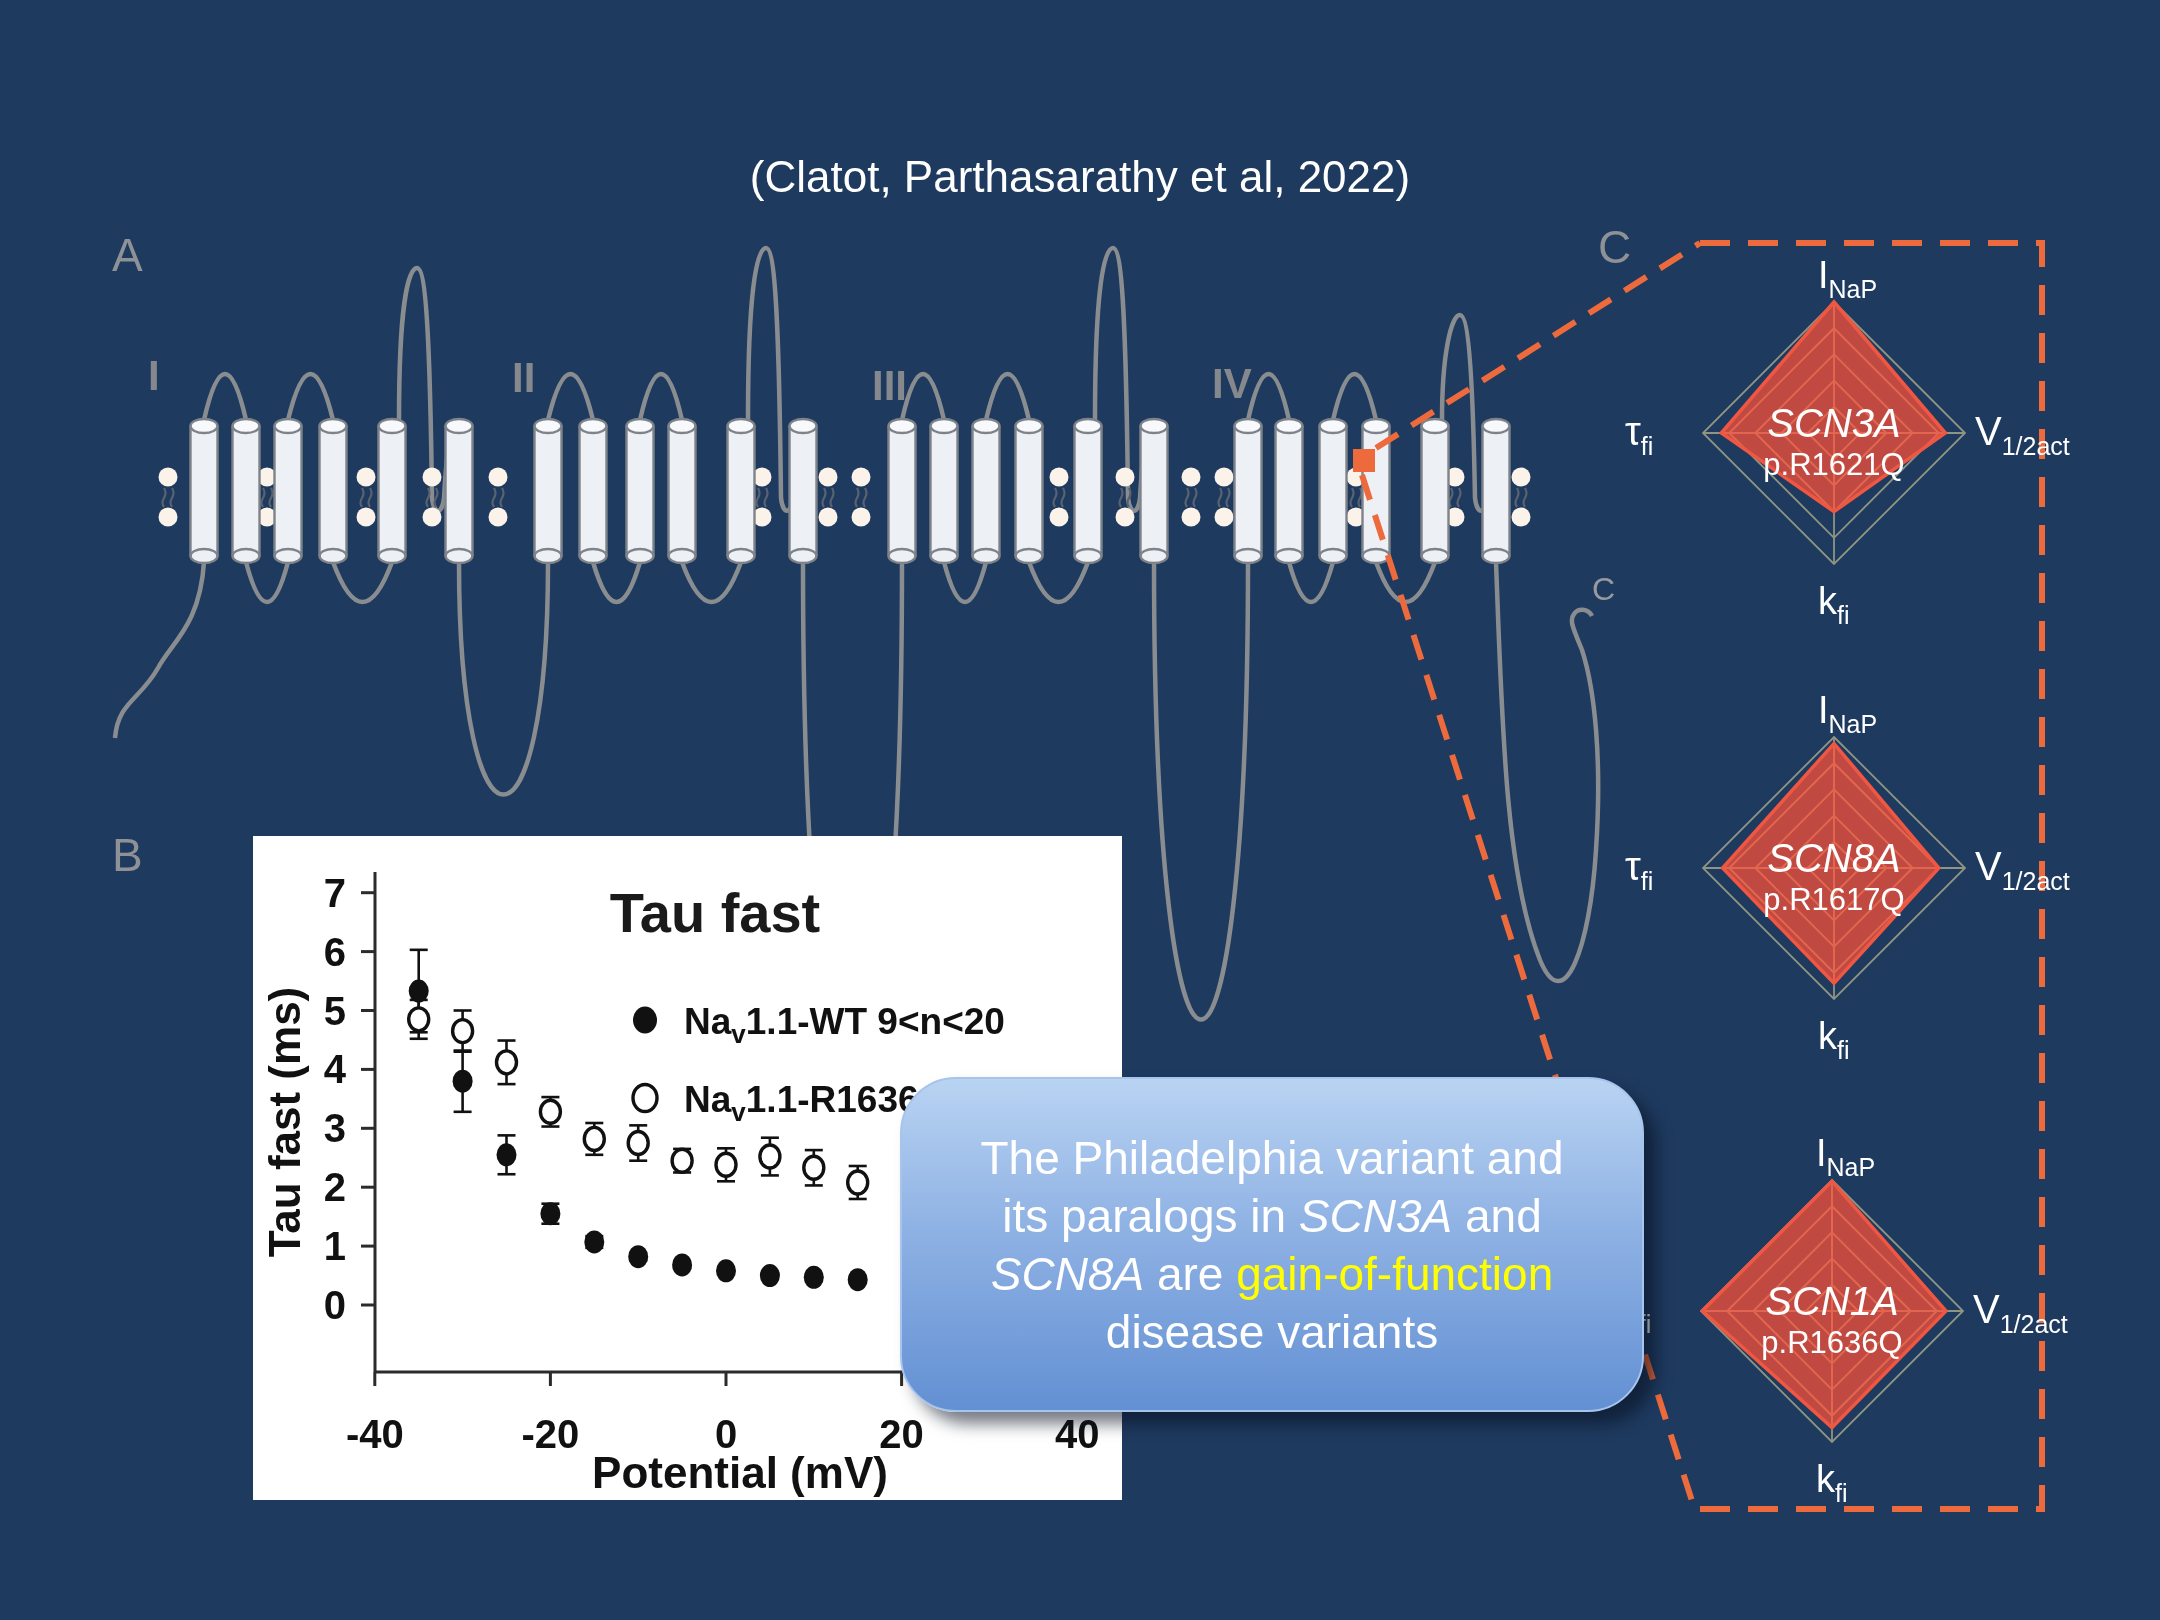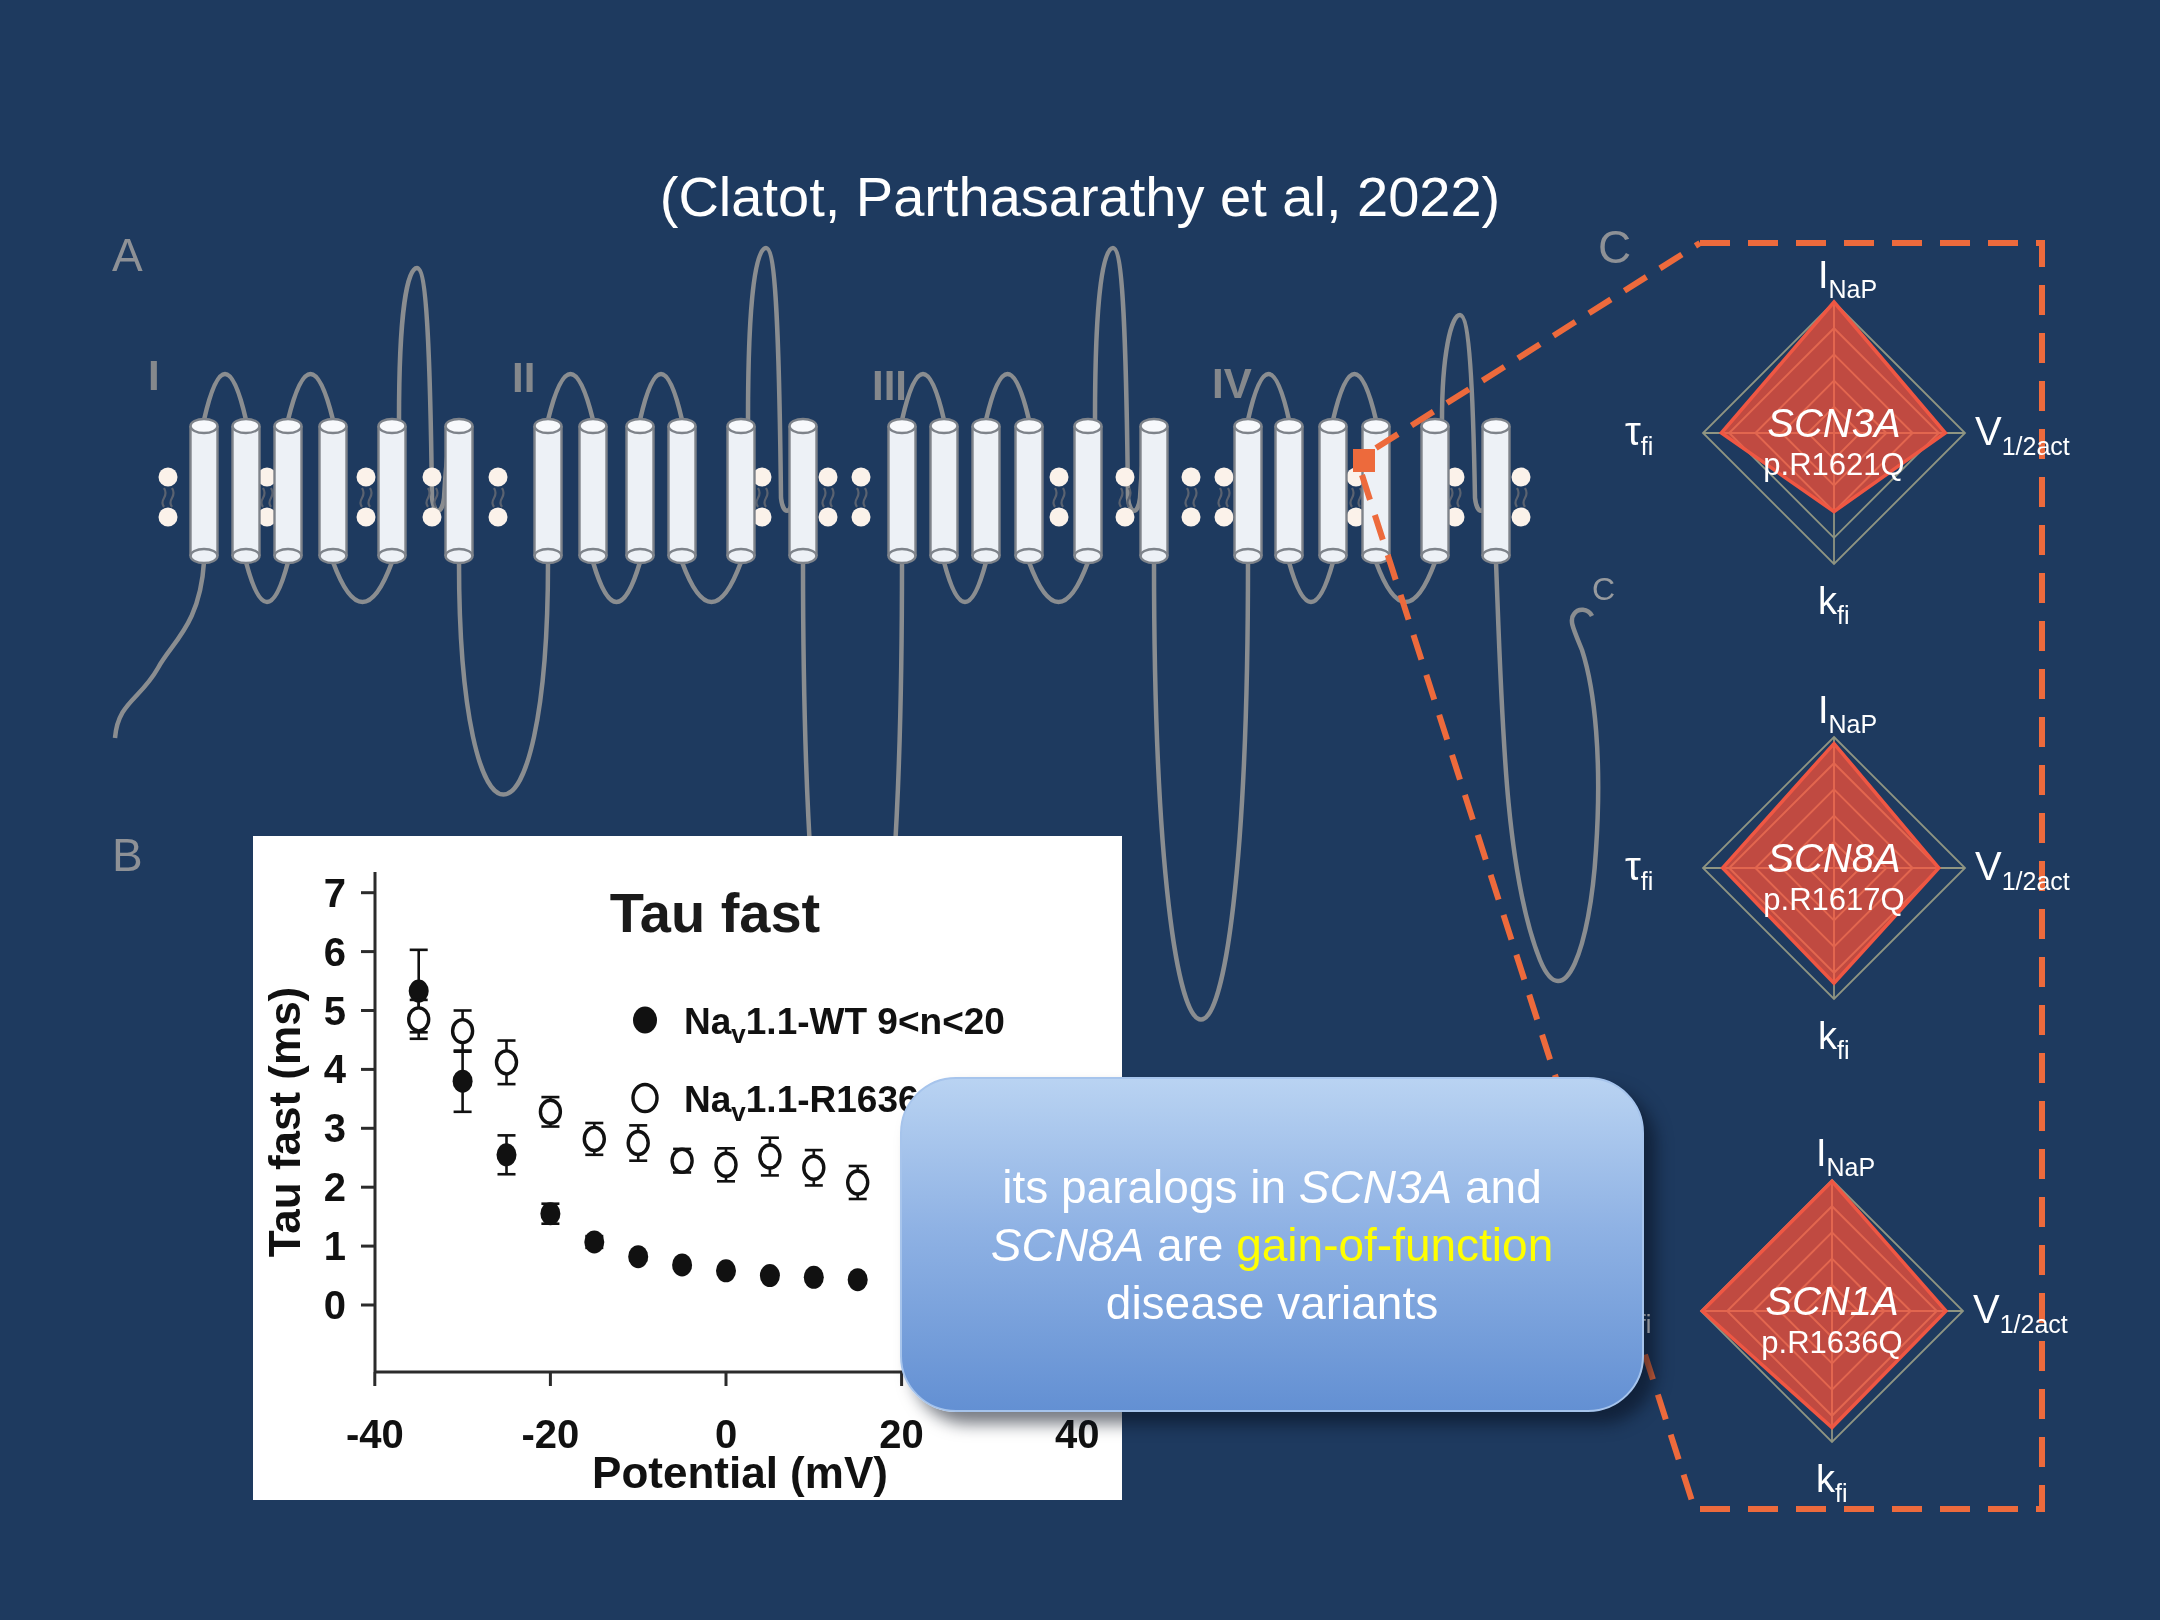--- a/index.html
+++ b/index.html
@@ -7,22 +7,22 @@
     position:relative; width:2160px; height:1620px; overflow:hidden;
     background:#1e3a5f;
     font-family:"Liberation Sans", sans-serif;
   }
   .title{
     position:absolute; top:52px; left:0; width:100%;
     text-align:center; color:#ffffff; font-size:82px; line-height:1.05;
     letter-spacing:0px; white-space:nowrap;
   }
   .subtitle{
-    position:absolute; top:164px; left:0; width:100%;
-    text-align:center; color:#ffffff; font-size:56px;
+    position:absolute; top:152px; left:0; width:100%;
+    text-align:center; color:#ffffff; font-size:44px;
   }
   .seg-italic{font-style:italic;}
   .panel-label{
     position:absolute; color:#8e9196; font-size:46px; line-height:1;
   }
   #panel-a-label{left:112px; top:232px;}
   #panel-b-label{left:112px; top:832px;}
   #panel-c-label{left:1598px; top:224px;}
   #diagram-svg{position:absolute; left:0; top:0;}
   .chart-panel{
@@ -540,18 +540,19 @@
           </g>
           <g>
             <ellipse cx="645" cy="1098" rx="12" ry="13.5" fill="#fff" stroke="#111" stroke-width="3.4"></ellipse>
             <text x="684" y="1112" fill="#111" font-size="37" font-weight="bold"><tspan>Na</tspan><tspan dy="9" font-size="26">v</tspan><tspan dy="-9">1.1-R1636Q 11&lt;n&lt;25</tspan></text>
           </g>
         </g>
       </svg>
   </div>
 
   <div class="callout" id="callout">
+      <div><span>The Philadelphia variant and</span></div>
       <div><span>its paralogs in </span><span class="seg-italic">SCN3A</span><span> and</span></div>
       <div><span class="seg-italic">SCN8A</span><span> are </span><span class="seg-highlight">gain-of-function</span></div>
       <div><span>disease variants</span></div>
     </div>
 
 </div>
 
 </body></html>

